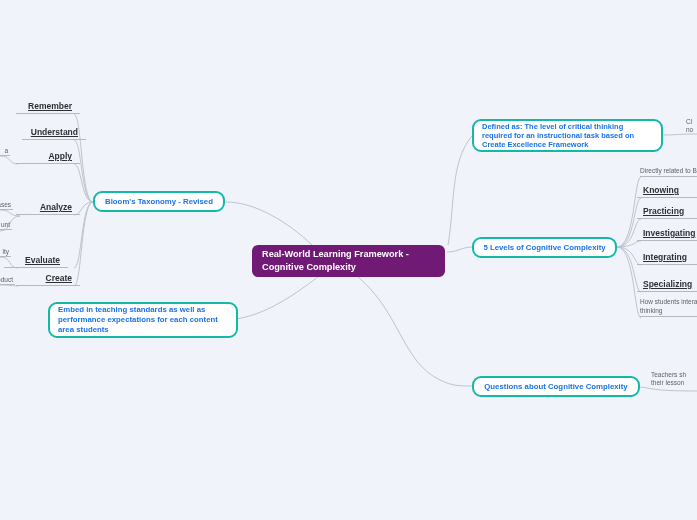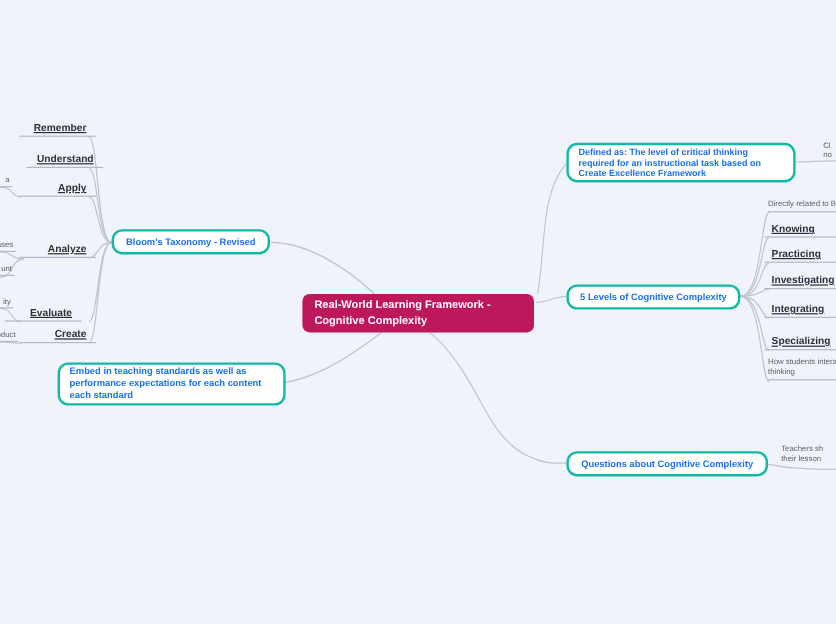--- a/index.html
+++ b/index.html
@@ -20,21 +20,21 @@
     overflow:hidden;
   }
   .box.single{align-items:center;font-size:7.8px;white-space:nowrap;padding:0 6px;}
   .box.multi{font-size:7.5px;line-height:9.3px;padding:2px 8px;align-items:flex-start;}
   .box.multi .ln{display:block;white-space:nowrap;}
   .box.embed{font-size:7.8px;line-height:9.7px;}
 
   
   .center-node{
     position:absolute;box-sizing:border-box;
-    background:#be185d;border-radius:6px;
+    background:#701a75;border-radius:6px;
     color:#ffffff;font-weight:bold;font-size:9.2px;line-height:13px;
     padding:3px 0 0 10px;overflow:hidden;
   }
   .center-node .ln{display:block;white-space:nowrap;}
 
   
   .leaf{
     position:absolute;box-sizing:border-box;height:14px;line-height:13px;
     border-bottom:1px solid #b4b8c3;
     font-weight:bold;font-size:8.5px;color:#2d2f33;white-space:nowrap;overflow:visible;text-decoration:underline;
@@ -109,21 +109,21 @@
     <span class="ln">Create Excellence Framework</span>
   </div>
 
   <div class="box single" style="left:472px;top:237px;width:145px;height:21px;">
     <span>5 Levels of Cognitive Complexity</span>
   </div>
 
   <div class="box multi embed" style="left:32px;top:302px;width:190px;height:36px;margin-left:16px;">
     <span class="ln">Embed in teaching standards as well as</span>
     <span class="ln">performance expectations for each content</span>
-    <span class="ln">each standard</span>
+    <span class="ln">area students</span>
   </div>
 
   <div class="box single" style="left:472px;top:376px;width:168px;height:21px;">
     <span>Questions about Cognitive Complexity</span>
   </div>
 
   <div class="leaf l" style="left:16px;top:100px;width:64px;">Remember</div>
   <div class="leaf l" style="left:22px;top:126px;width:64px;">Understand</div>
   <div class="leaf l" style="left:16px;top:150px;width:64px;">Apply</div>
   <div class="leaf l" style="left:16px;top:201px;width:64px;">Analyze</div>

